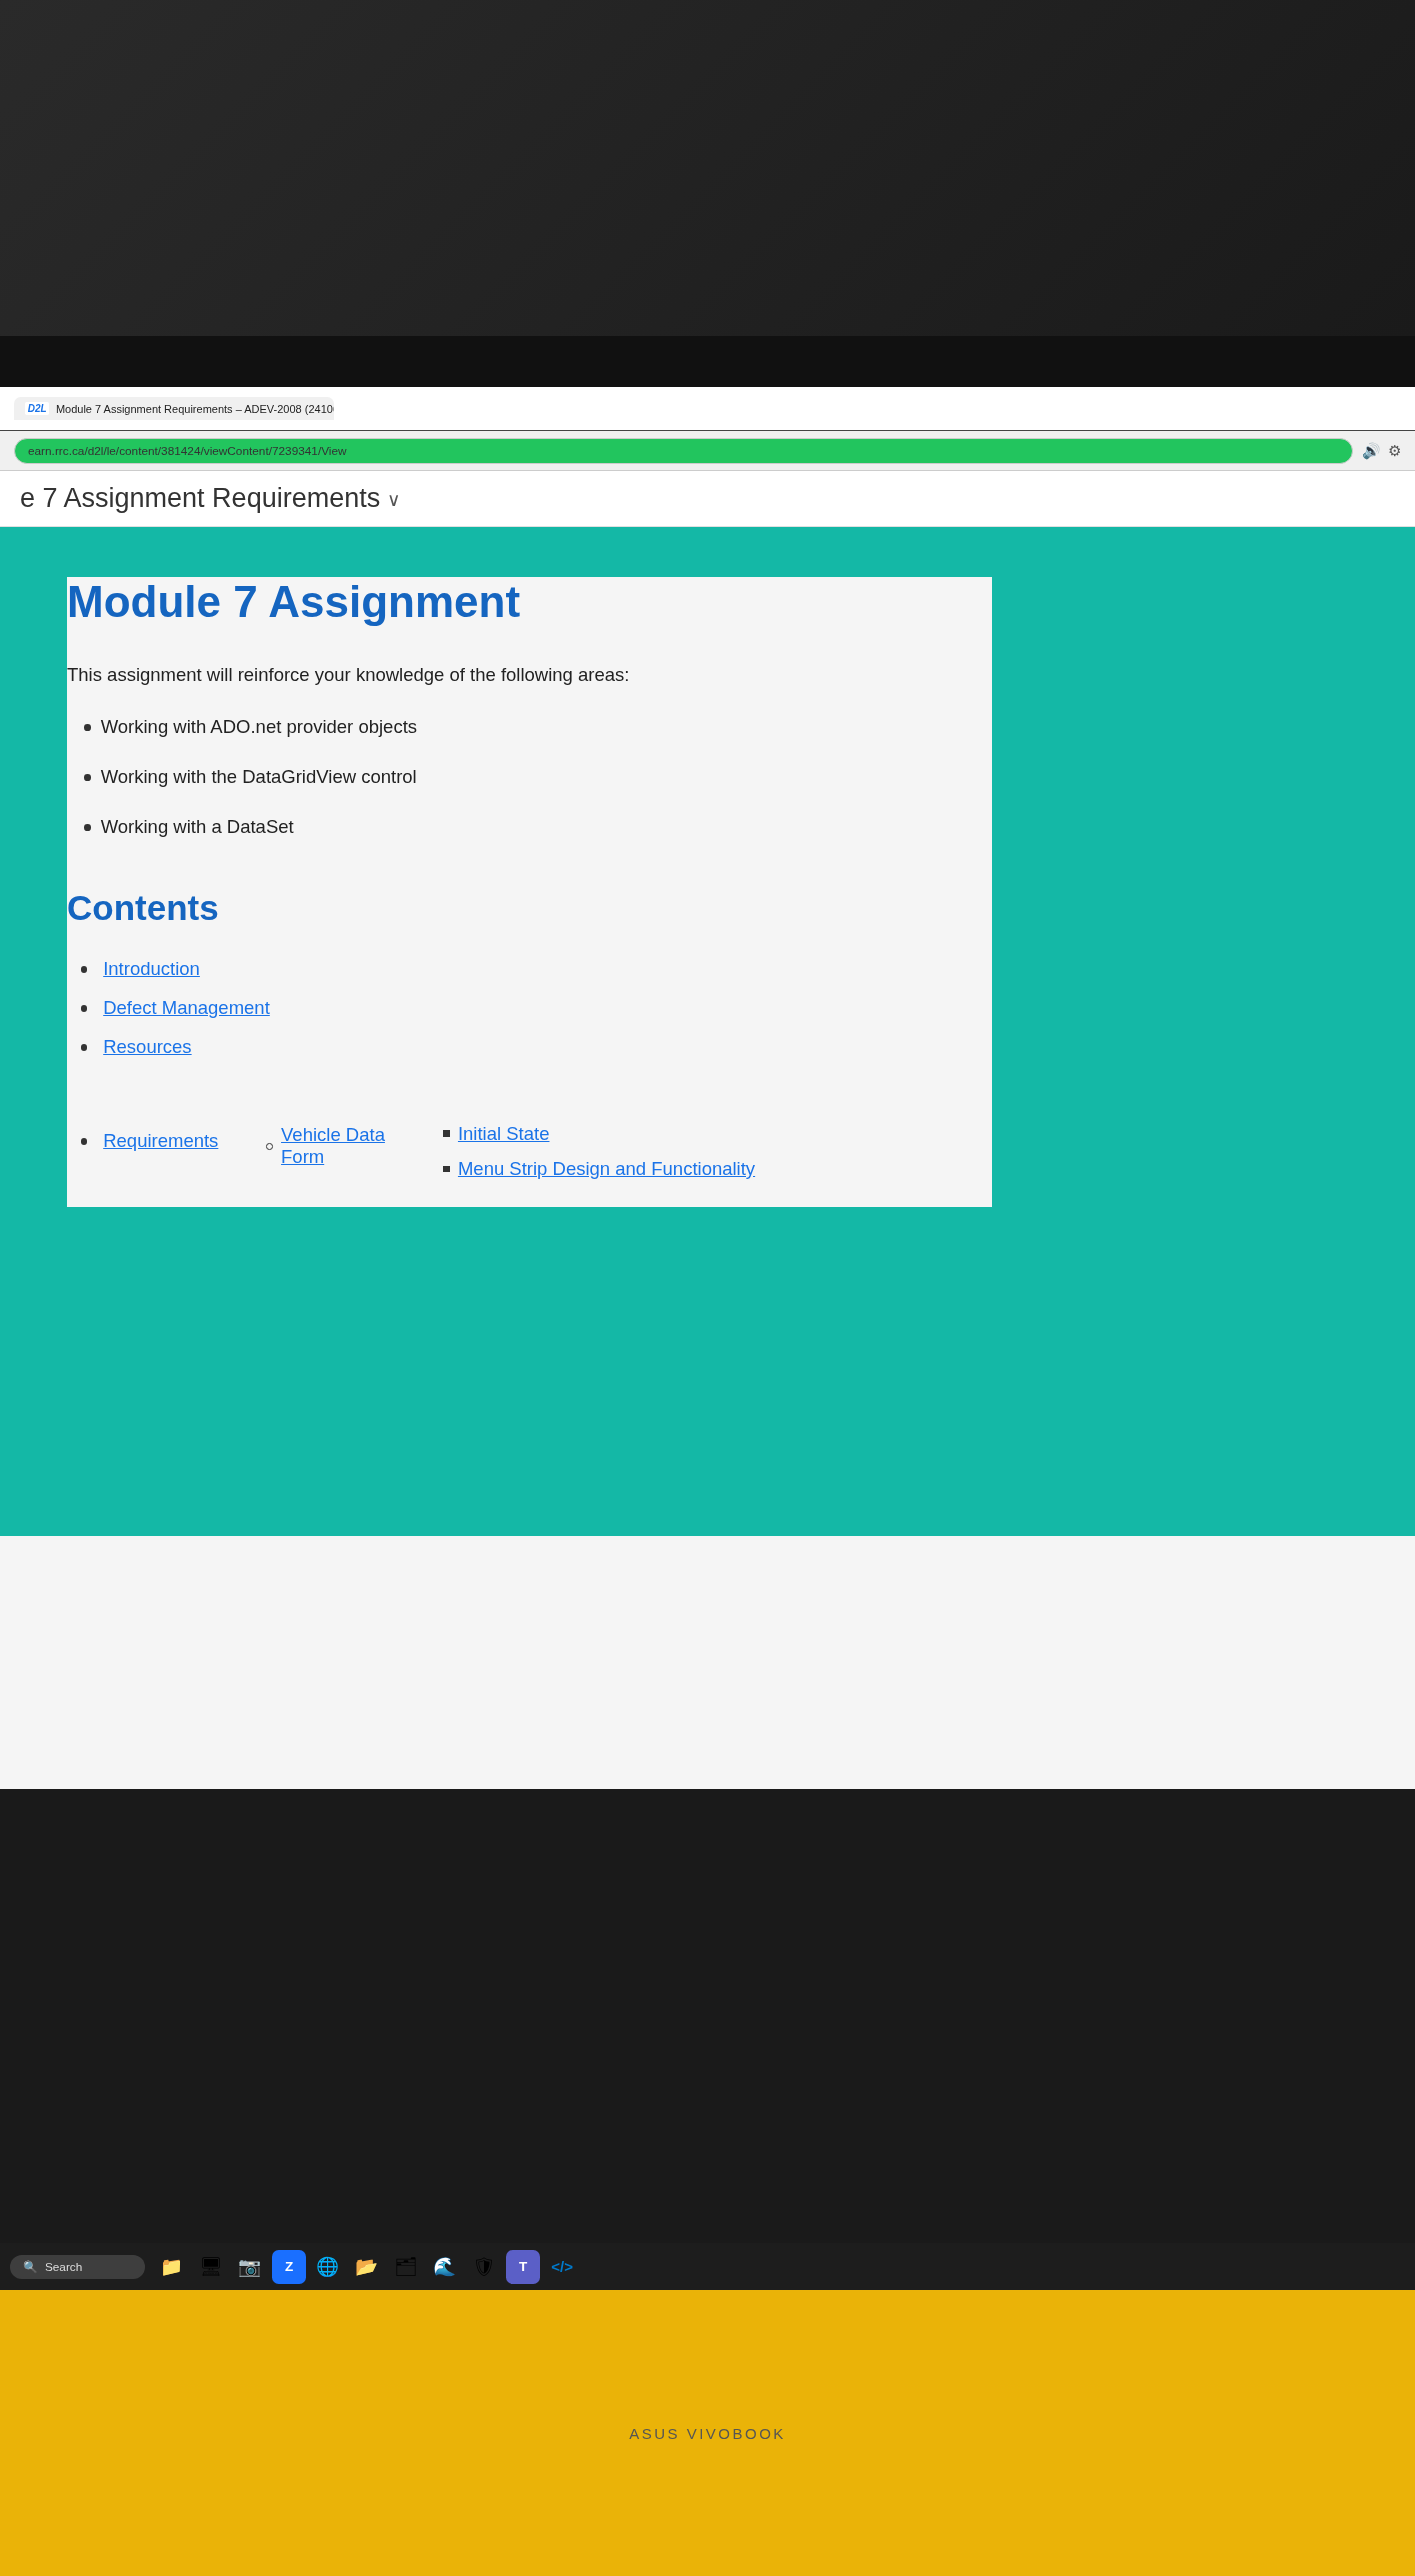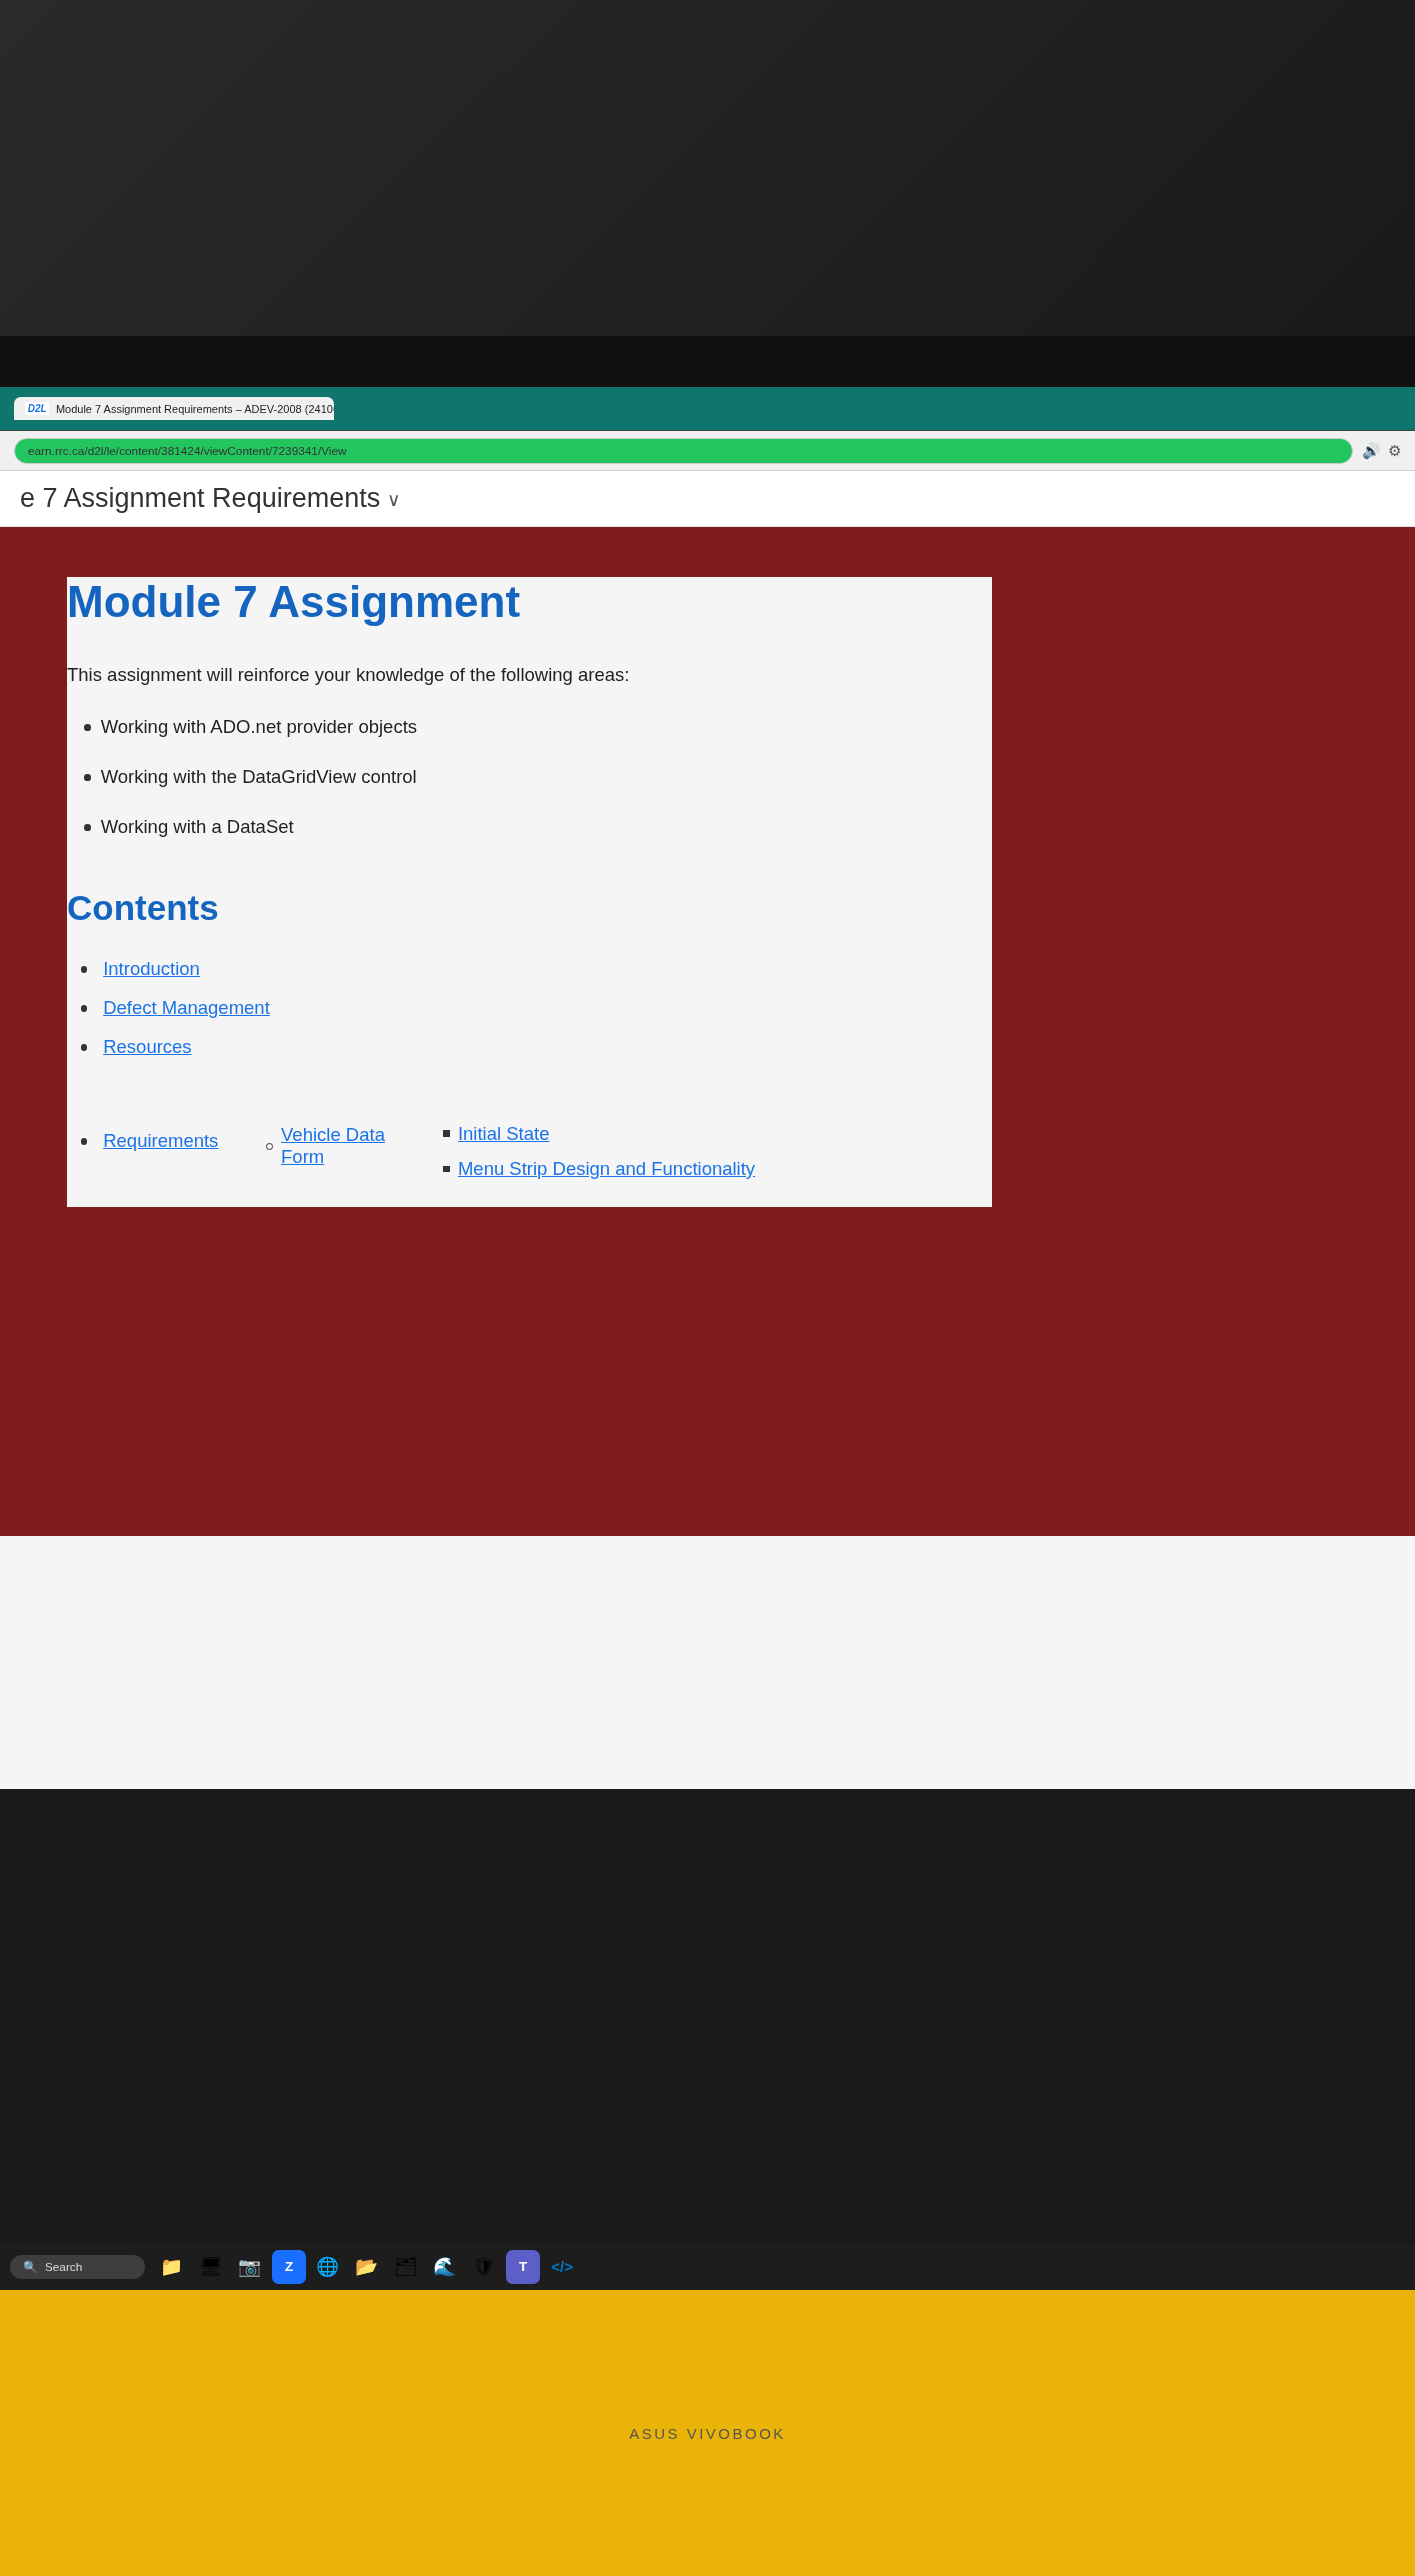--- a/index.html
+++ b/index.html
@@ -24,21 +24,21 @@
     .top-dark-inner {
       position: absolute;
       top: 0; left: 0; right: 0;
       height: 336px;
       background: linear-gradient(135deg, #2a2a2a 0%, #1a1a1a 100%);
     }
 
     
     .browser-chrome {
       width: 100%;
-      background: #0f766e;
+      background: #ffffff;
       padding: 6.7px 13.5px;
       display: flex;
       align-items: center;
       gap: 10px;
       height: 44px;
       border-bottom: 0.8px solid #444;
     }
 
     .tab-bar {
       display: flex;
@@ -133,21 +133,21 @@
 
     .page-title-chevron {
       font-size: 18.5px;
       color: #555;
       margin-top: 3.4px;
     }
 
     
     .main-content {
       width: 100%;
-      background: #7f1d1d;
+      background: #14b8a6;
       padding: 50px 67px;
       min-height: 1009px;
     }
 
     .content-card {
       background: #f5f5f5;
       max-width: 925px;
     }
 
     .module-heading {

